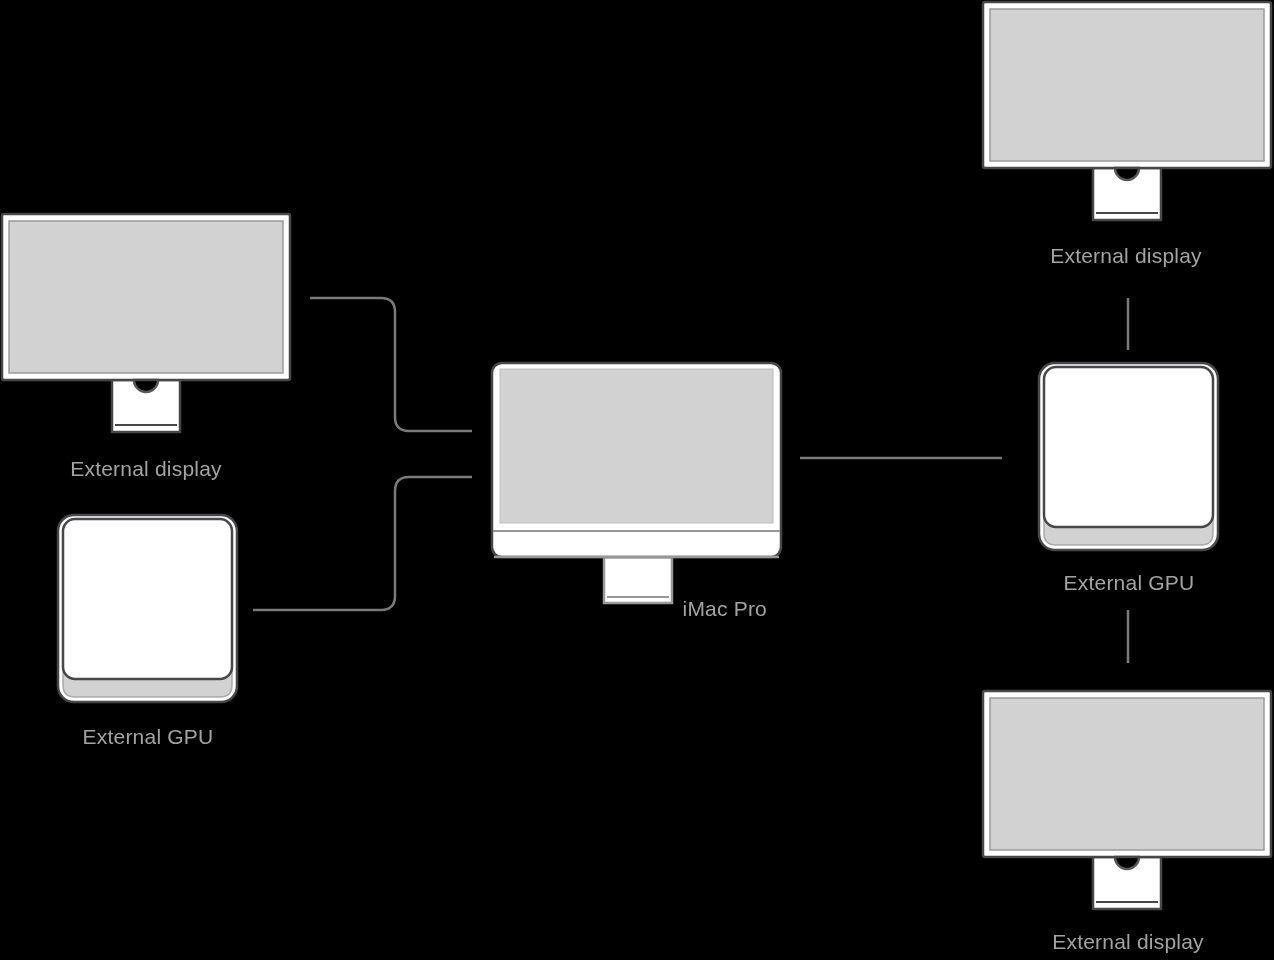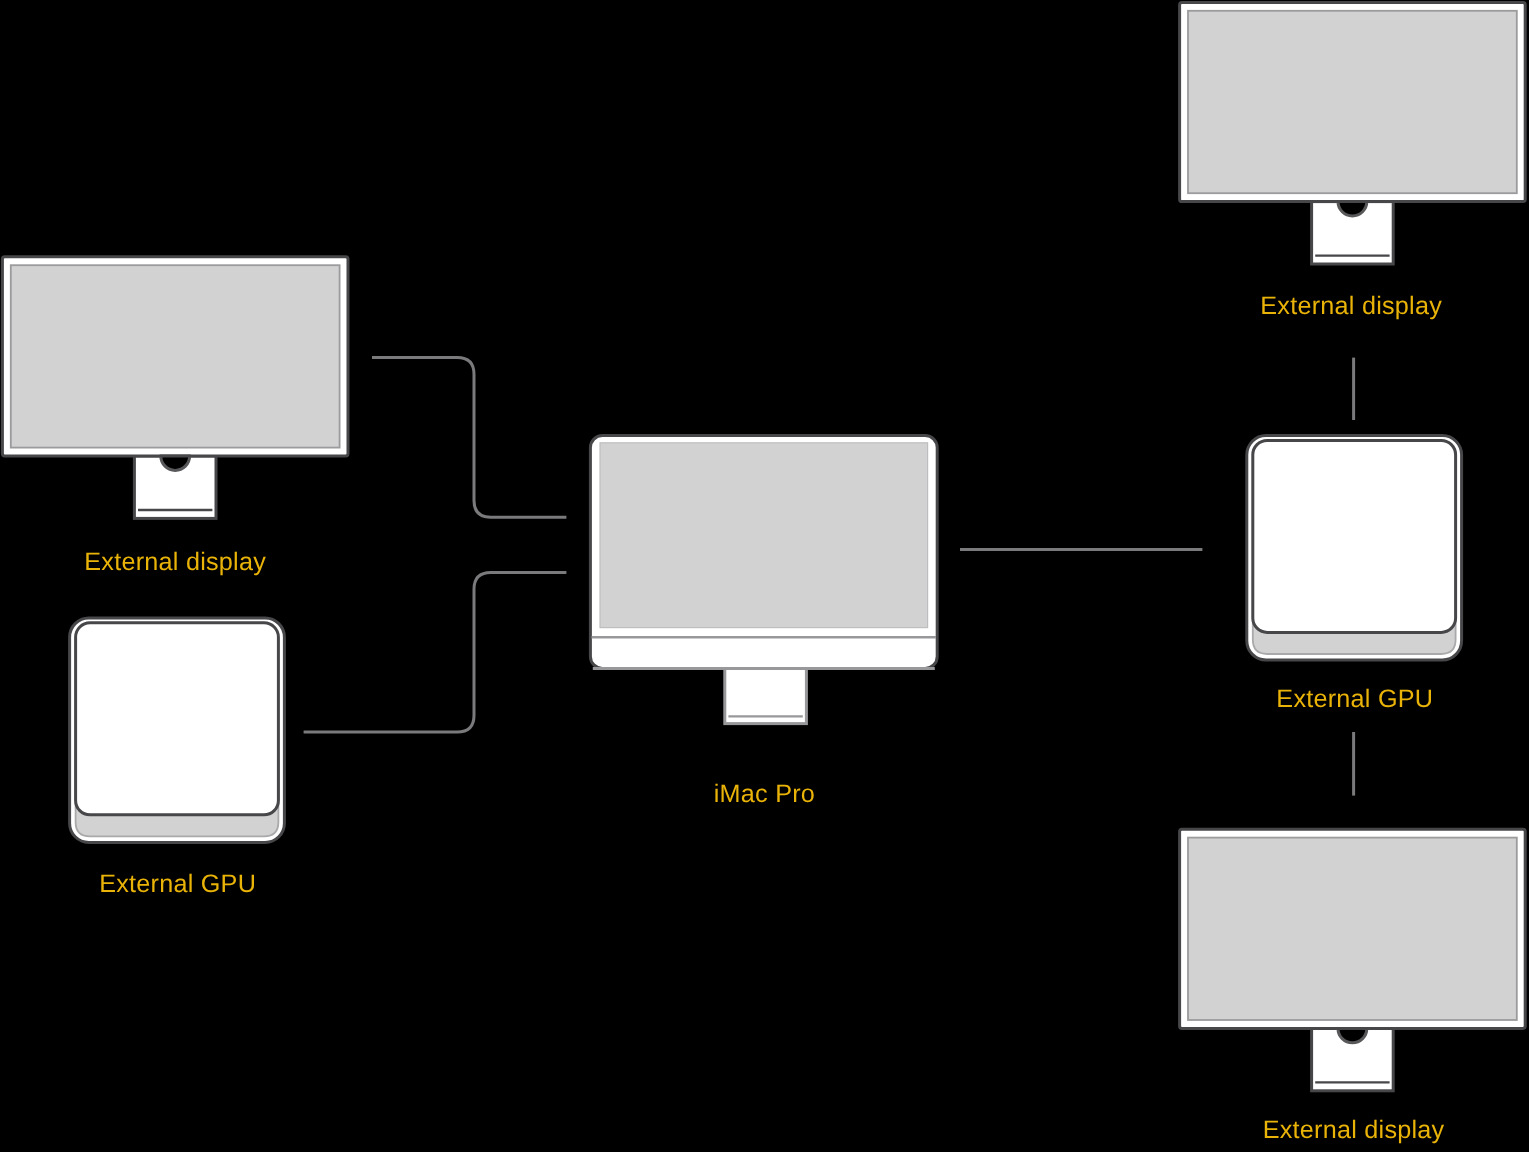--- a/index.html
+++ b/index.html
@@ -20,21 +20,21 @@
     left: 0;
     top: 0;
     display: block;
   }
   .node-label {
     position: absolute;
     width: 260px;
     font-size: 21px;
     line-height: 26px;
     text-align: center;
-    color: #eab308;
+    color: #a3a3a3;
     letter-spacing: 0.2px;
     white-space: nowrap;
     user-select: none;
   }
 </style>
 </head>
 <body>
 
 <div class="canvas">
 
@@ -82,21 +82,21 @@
       <path d="M494,557 H779" fill="none" stroke="#98989B" stroke-width="2.5"></path>
       <rect x="500" y="369" width="273" height="154" fill="#D2D2D3" stroke="#BEBEC0" stroke-width="1"></rect>
       <path d="M493,531 H780" fill="none" stroke="#98989B" stroke-width="2"></path>
     </g>
   </svg>
 
   <div class="node-label" style="left:16px; top:456px;">External display</div>
 
   <div class="node-label" style="left:18px; top:724px;">External GPU</div>
 
-  <div class="node-label" style="left:507px; top:649px;">iMac Pro</div>
+  <div class="node-label" style="left:507px; top:596px;text-align:right;">iMac Pro</div>
 
   <div class="node-label" style="left:996px; top:243px;">External display</div>
 
   <div class="node-label" style="left:999px; top:570px;">External GPU</div>
 
   <div class="node-label" style="left:998px; top:929px;">External display</div>
 
 </div>
 
 </body></html>

